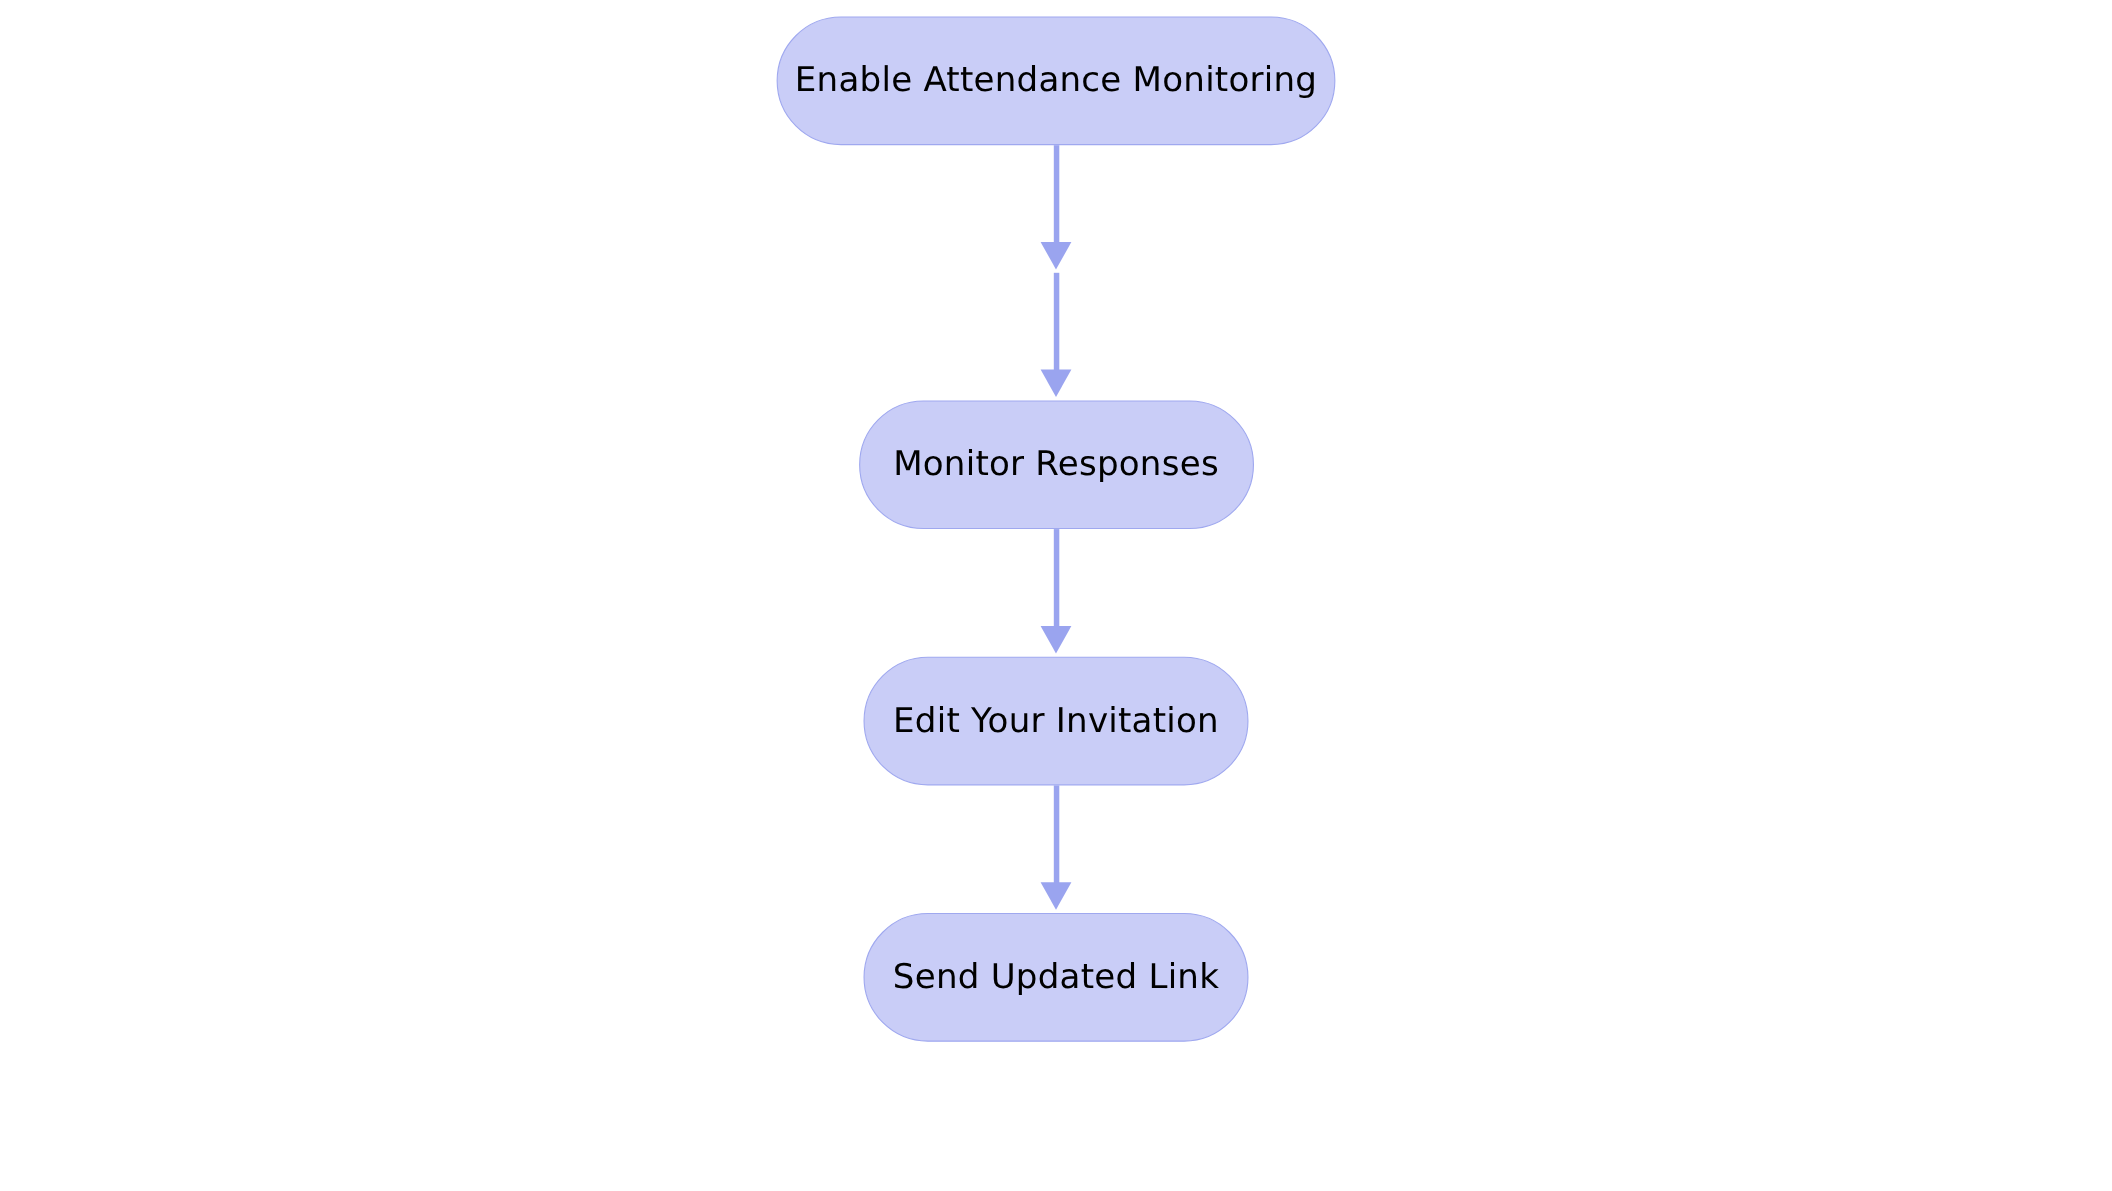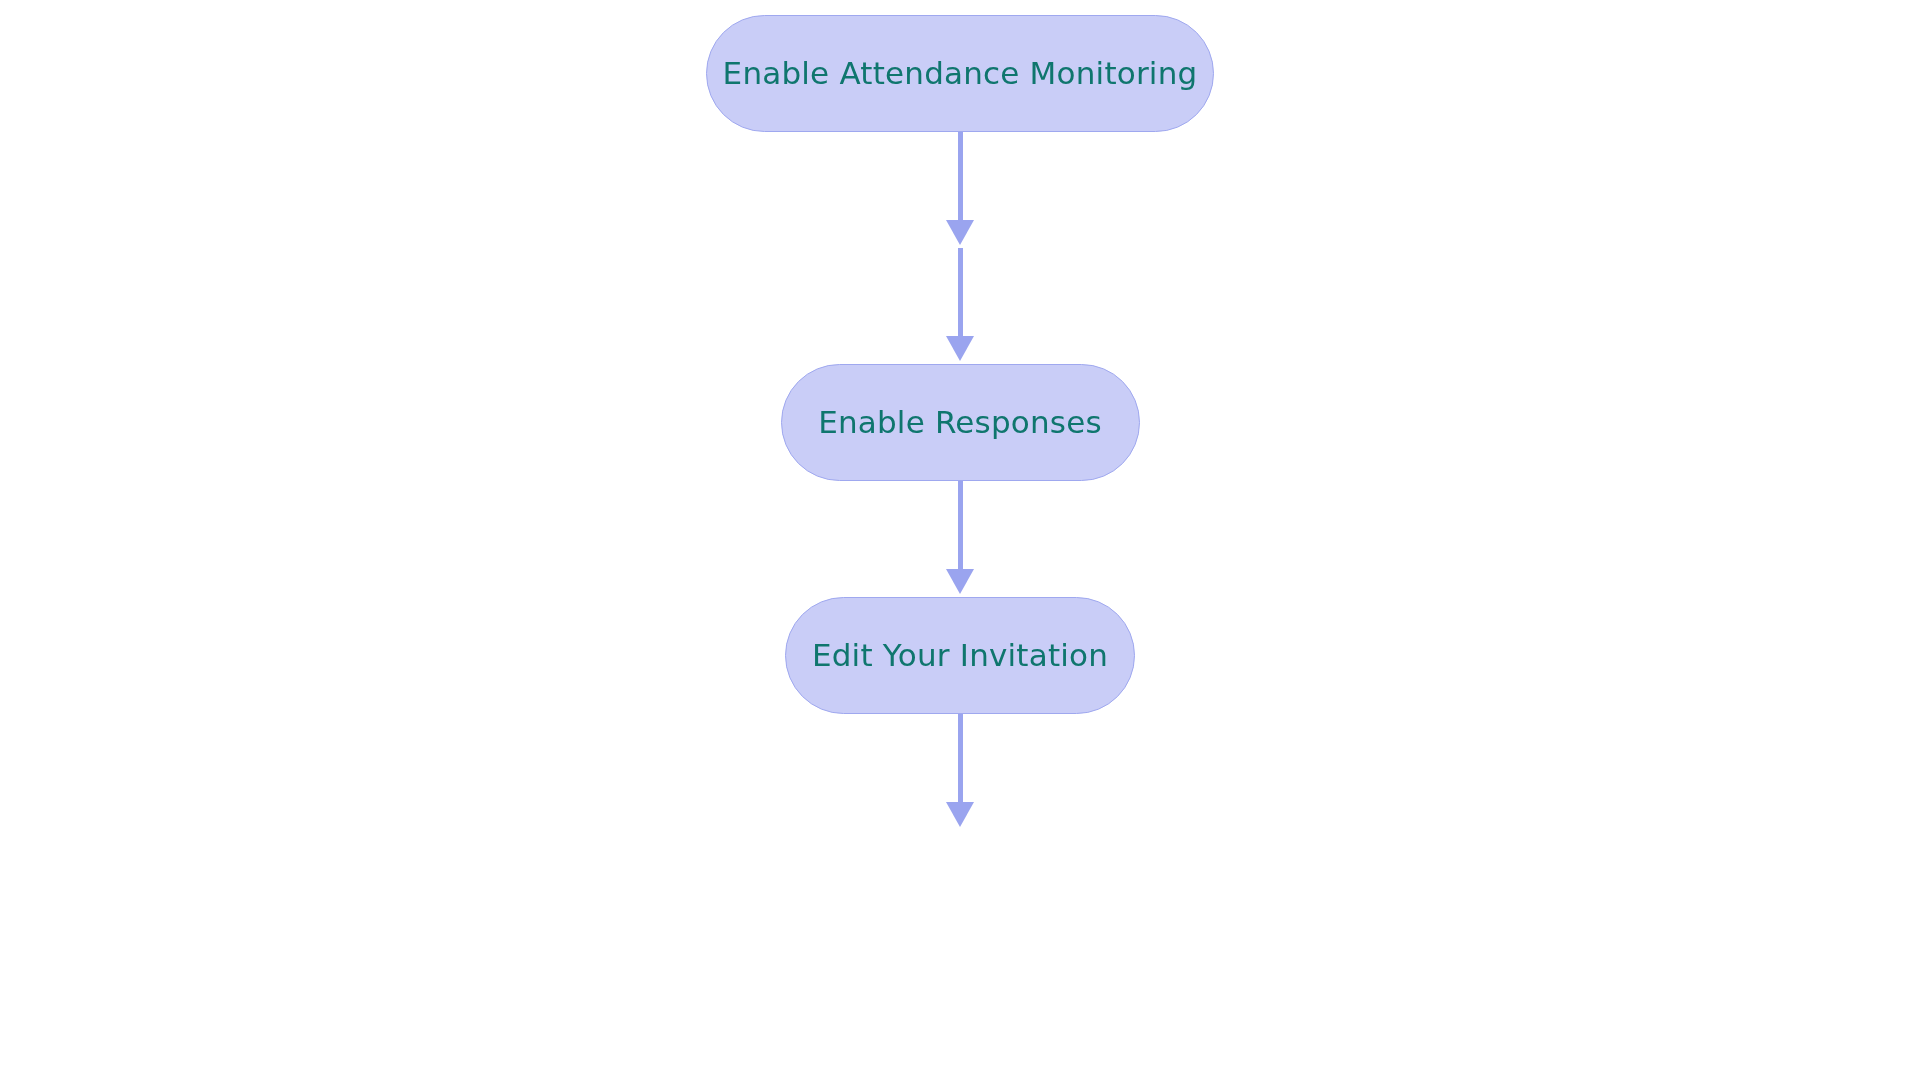--- a/index.html
+++ b/index.html
@@ -46,21 +46,21 @@
     font-family: "DejaVu Sans", sans-serif;
     font-size: 31px;
     font-weight: 400;
     letter-spacing: 0.2px;
     white-space: nowrap;
     line-height: 1;
     padding: 0 36px;
   }
 
   .node-label {
-    color: #0f766e;
+    color: #000000;
     display: block;
   }
 
   
   .node-1 { width: 508px; height: 117px; }
   .node-2 { width: 290px; height: 117px; }
   .node-3 { width: 359px; height: 117px; }
   .node-4 { width: 350px; height: 117px; }
   .node-5 { width: 350px; height: 117px; }
 
@@ -107,32 +107,35 @@
       <div class="connector-head"></div>
     </div>
 
 
     <div class="connector">
       <div class="connector-line"></div>
       <div class="connector-head"></div>
     </div>
 
     <div class="node node-3">
-      <span class="node-label">Enable Responses</span>
+      <span class="node-label">Monitor Responses</span>
     </div>
 
     <div class="connector">
       <div class="connector-line"></div>
       <div class="connector-head"></div>
     </div>
 
     <div class="node node-4">
       <span class="node-label">Edit Your Invitation</span>
     </div>
 
     <div class="connector">
       <div class="connector-line"></div>
       <div class="connector-head"></div>
     </div>
 
+    <div class="node node-5">
+      <span class="node-label">Send Updated Link</span>
+    </div>
 
   </div>
 </div>
 
 </body></html>

